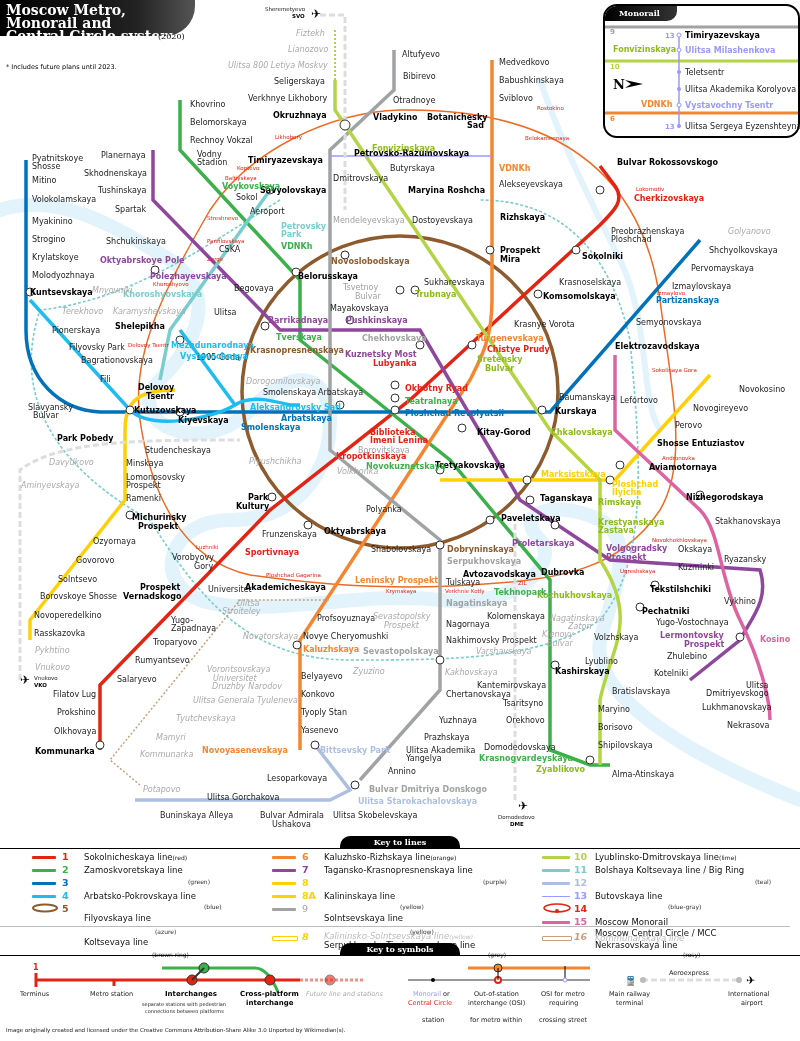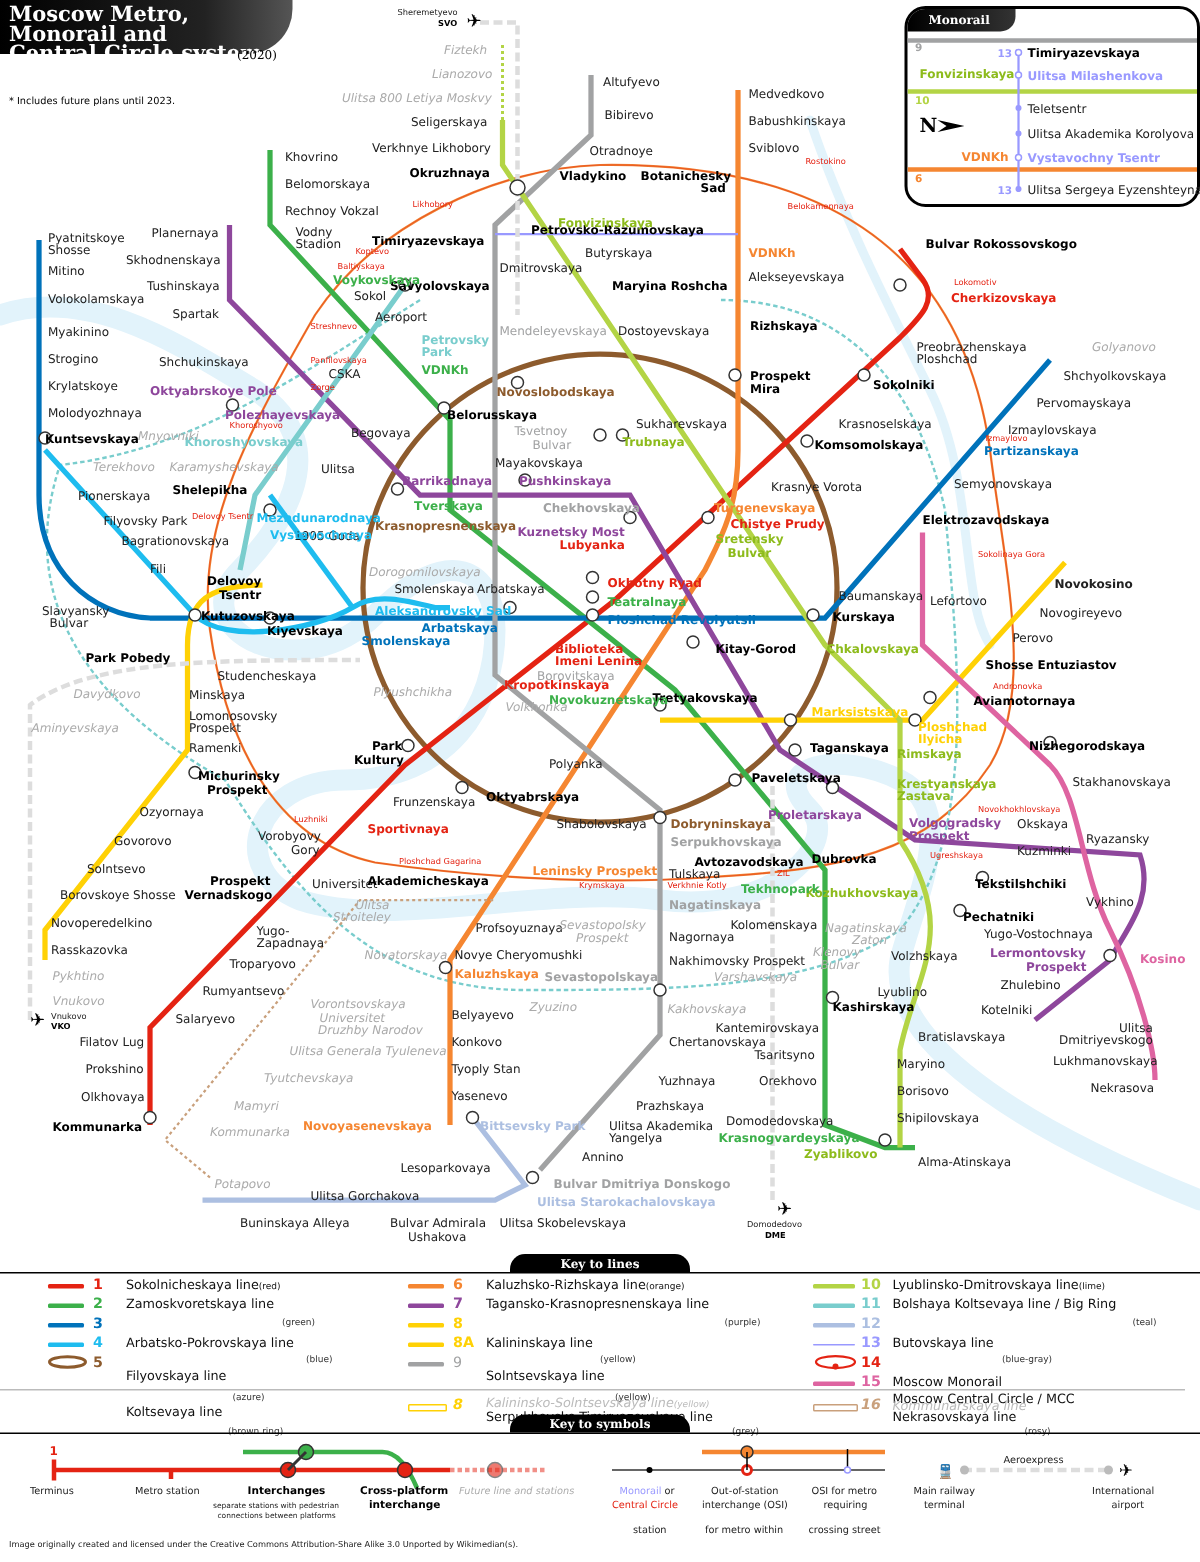--- a/index.html
+++ b/index.html
@@ -275,21 +275,21 @@
     <div class="lbl b" style="left: 405px; top: 409px; color: rgb(0, 114, 186);">Ploshchad Revolyutsii</div>
     <div class="lbl b" style="left: 370px; top: 428px; color: rgb(228, 35, 19);">Biblioteka</div>
     <div class="lbl b" style="left: 370px; top: 436px; color: rgb(228, 35, 19);">Imeni Lenina</div>
     <div class="lbl " style="left: 358px; top: 446px; color: rgb(161, 162, 163);">Borovitskaya</div>
     <div class="lbl b" style="left: 477px; top: 428px;">Kitay-Gorod</div>
     <div class="lbl b" style="left: 555px; top: 407px;">Kurskaya</div>
     <div class="lbl b" style="left: 551px; top: 428px; color: rgb(141, 187, 28);">Chkalovskaya</div>
     <div class="lbl " style="left: 559px; top: 393px;">Baumanskaya</div>
     <div class="lbl " style="left: 620px; top: 396px;">Lefortovo</div>
     <div class="lbl tiny" style="left: 652px; top: 367px; color: rgb(228, 35, 19);">Sokolinaya Gora</div>
-    <div class="lbl " style="left: 703px; top: 385px; font-weight: bold;">Novokosino</div>
+    <div class="lbl " style="left: 739px; top: 385px;">Novokosino</div>
     <div class="lbl " style="left: 693px; top: 404px;">Novogireyevo</div>
     <div class="lbl " style="left: 675px; top: 421px;">Perovo</div>
     <div class="lbl b" style="left: 657px; top: 439px;">Shosse Entuziastov</div>
     <div class="lbl b" style="left: 649px; top: 463px;">Aviamotornaya</div>
     <div class="lbl b" style="left: 686px; top: 493px;">Nizhegorodskaya</div>
     <div class="lbl " style="left: 715px; top: 517px;">Stakhanovskaya</div>
     <div class="lbl " style="left: 678px; top: 545px;">Okskaya</div>
     <div class="lbl " style="left: 724px; top: 555px;">Ryazansky</div>
     <div class="lbl " style="left: 678px; top: 563px;">Kuzminki</div>
     <div class="lbl b" style="left: 650px; top: 585px;">Tekstilshchiki</div>

